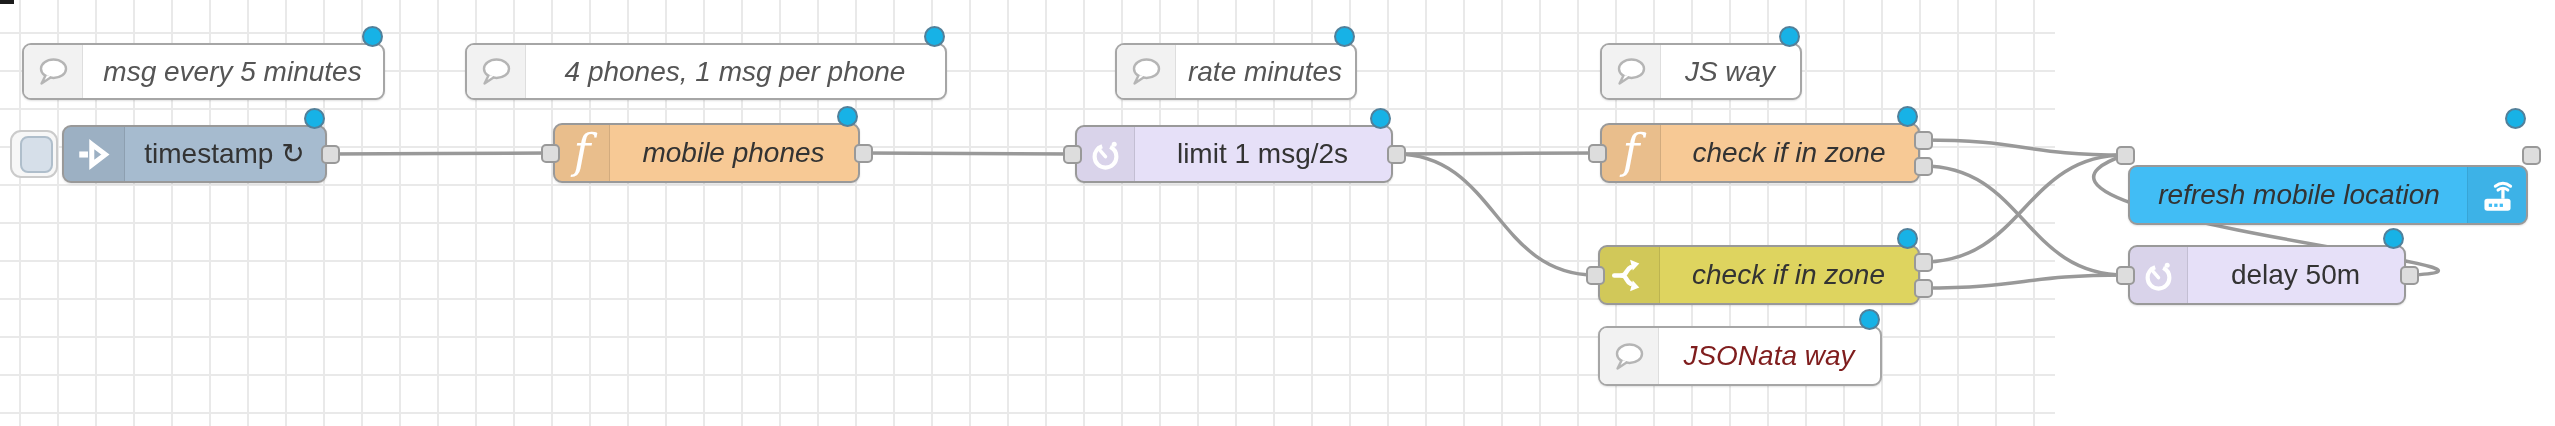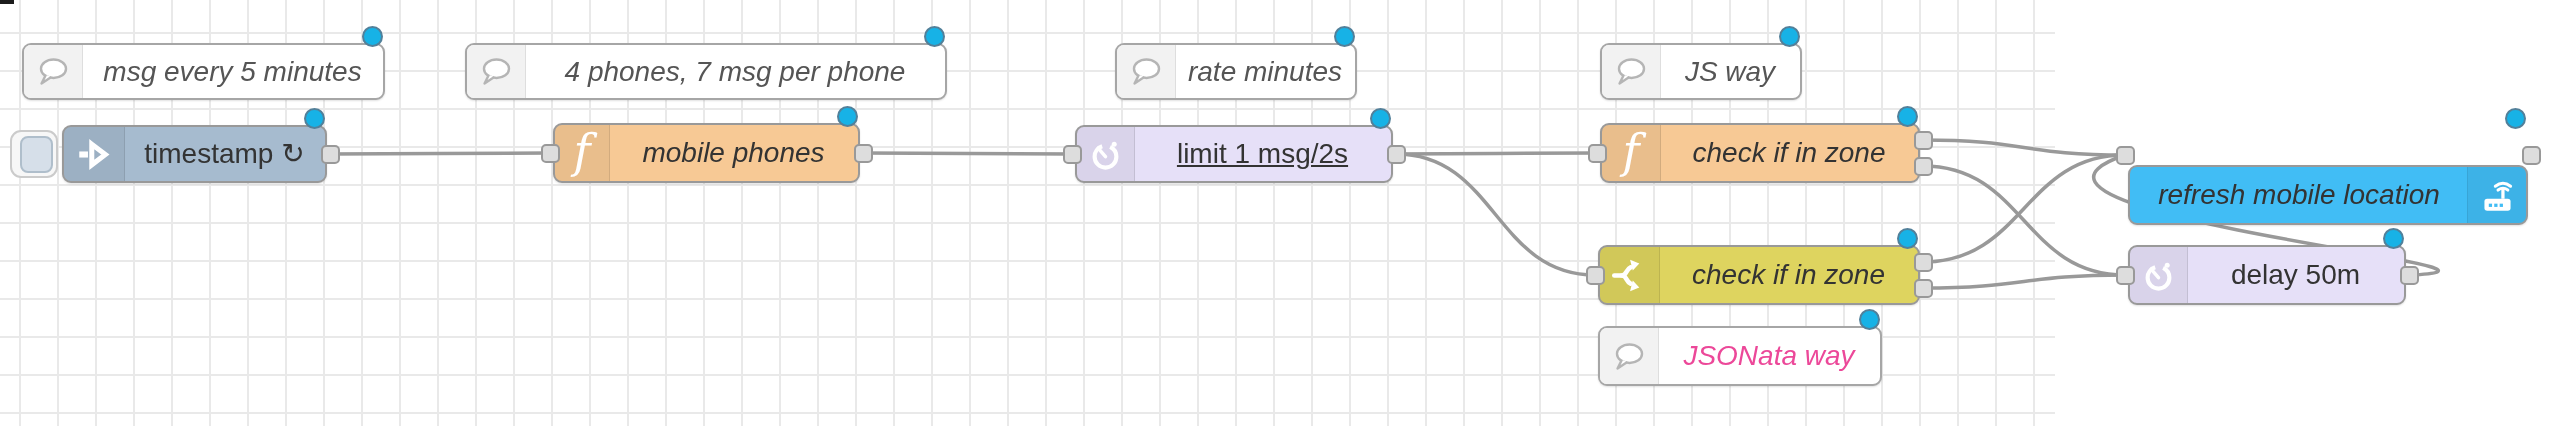--- a/index.html
+++ b/index.html
@@ -73,21 +73,21 @@
     </div>
     <div class="port" style="left: 320.5px; top: 144.5px; background: rgb(221, 221, 221); border-color: rgb(153, 153, 153);"></div>
     <div class="dot" style="left: 303.5px; top: 107.5px; background: rgb(23, 178, 230); border: 2.5px solid rgb(82, 128, 154);"></div>
     <div class="node comment" style="left: 465px; top: 43px; width: 482px; height: 57px; background: rgb(255, 255, 255);">
       <div class="icon-region" style="width: 58px;">
         <svg viewBox="0 0 34 34">
           <ellipse cx="17" cy="14.5" rx="11.5" ry="8.5" fill="#fff" stroke="#b5b5b5" stroke-width="2.2"></ellipse>
           <path d="M10 20 L6 28 L15 22" fill="#fff" stroke="#b5b5b5" stroke-width="2.2" stroke-linejoin="round"></path>
         </svg>
       </div>
-      <span class="label it cm" style="left: 58px; right: 0px; line-height: 53px; color: rgb(85, 85, 85);">4 phones, 7 msg per phone</span>
+      <span class="label it cm" style="left: 58px; right: 0px; line-height: 53px; color: rgb(85, 85, 85);">4 phones, 1 msg per phone</span>
     </div>
     <div class="dot" style="left: 923.5px; top: 25.5px; background: rgb(23, 178, 230); border: 2.5px solid rgb(82, 128, 154);"></div>
     <div class="node" style="left: 553px; top: 123px; width: 307px; height: 60px; background: rgb(247, 201, 149);">
       <div class="icon-region" style="width: 54px;">
         <span class="ficon">f</span>
       </div>
       <span class="label it" style="left: 54px; right: 0px; line-height: 56px; color: rgb(51, 51, 51);">mobile phones</span>
     </div>
     <div class="port" style="left: 540.5px; top: 143.5px; background: rgb(221, 221, 221); border-color: rgb(153, 153, 153);"></div>
     <div class="port" style="left: 853.5px; top: 143.5px; background: rgb(221, 221, 221); border-color: rgb(153, 153, 153);"></div>
@@ -103,21 +103,21 @@
     </div>
     <div class="dot" style="left: 1333.5px; top: 25.5px; background: rgb(23, 178, 230); border: 2.5px solid rgb(82, 128, 154);"></div>
     <div class="node" style="left: 1075px; top: 125px; width: 318px; height: 58px; background: rgb(230, 224, 248);">
       <div class="icon-region" style="width: 57px;">
         <svg viewBox="0 0 34 34">
           <circle cx="17" cy="19" r="10" fill="none" stroke="#fff" stroke-width="3.8" pathLength="100" stroke-dasharray="70 12 18"></circle>
           <line x1="17" y1="19" x2="10.2" y2="11.2" stroke="#fff" stroke-width="3.2" stroke-linecap="round"></line>
           <circle cx="25" cy="7.5" r="2.3" fill="#fff"></circle>
         </svg>
       </div>
-      <span class="label" style="left: 57px; right: 0px; line-height: 54px; color: rgb(51, 51, 51); text-decoration: underline;">limit 1 msg/2s</span>
+      <span class="label" style="left: 57px; right: 0px; line-height: 54px; color: rgb(51, 51, 51);">limit 1 msg/2s</span>
     </div>
     <div class="port" style="left: 1062.5px; top: 144.5px; background: rgb(221, 221, 221); border-color: rgb(153, 153, 153);"></div>
     <div class="port" style="left: 1386.5px; top: 144.5px; background: rgb(221, 221, 221); border-color: rgb(153, 153, 153);"></div>
     <div class="dot" style="left: 1369.5px; top: 107.5px; background: rgb(23, 178, 230); border: 2.5px solid rgb(82, 128, 154);"></div>
     <div class="node comment" style="left: 1600px; top: 43px; width: 202px; height: 57px; background: rgb(255, 255, 255);">
       <div class="icon-region" style="width: 58px;">
         <svg viewBox="0 0 34 34">
           <ellipse cx="17" cy="14.5" rx="11.5" ry="8.5" fill="#fff" stroke="#b5b5b5" stroke-width="2.2"></ellipse>
           <path d="M10 20 L6 28 L15 22" fill="#fff" stroke="#b5b5b5" stroke-width="2.2" stroke-linejoin="round"></path>
         </svg>
@@ -150,21 +150,21 @@
     <div class="port" style="left: 1913.5px; top: 252.5px; background: rgb(221, 221, 221); border-color: rgb(153, 153, 153);"></div>
     <div class="port" style="left: 1913.5px; top: 278.5px; background: rgb(221, 221, 221); border-color: rgb(153, 153, 153);"></div>
     <div class="dot" style="left: 1896.5px; top: 227.5px; background: rgb(23, 178, 230); border: 2.5px solid rgb(82, 128, 154);"></div>
     <div class="node comment" style="left: 1598px; top: 326px; width: 284px; height: 60px; background: rgb(255, 255, 255);">
       <div class="icon-region" style="width: 58px;">
         <svg viewBox="0 0 34 34">
           <ellipse cx="17" cy="14.5" rx="11.5" ry="8.5" fill="#fff" stroke="#b5b5b5" stroke-width="2.2"></ellipse>
           <path d="M10 20 L6 28 L15 22" fill="#fff" stroke="#b5b5b5" stroke-width="2.2" stroke-linejoin="round"></path>
         </svg>
       </div>
-      <span class="label it cm" style="left: 58px; right: 0px; line-height: 56px; color: #ec4899;">JSONata way</span>
+      <span class="label it cm" style="left: 58px; right: 0px; line-height: 56px; color: #7f1d1d;">JSONata way</span>
     </div>
     <div class="dot" style="left: 1858.5px; top: 308.5px; background: rgb(23, 178, 230); border: 2.5px solid rgb(82, 128, 154);"></div>
     <div class="node" style="left: 2128px; top: 125px; width: 400px; height: 60px; background: rgb(65, 189, 245); margin-top: 40px;">
       <div class="icon-region right" style="width: 58px;">
         <svg viewBox="0 0 34 34">
           <rect x="5" y="20" width="24" height="11" rx="2.5" fill="#fff"></rect>
           <rect x="9" y="24.5" width="3" height="3" fill="#41bdf5"></rect>
           <rect x="14" y="24.5" width="3" height="3" fill="#41bdf5"></rect>
           <rect x="19" y="24.5" width="3" height="3" fill="#41bdf5"></rect>
           <line x1="22" y1="20" x2="22" y2="11" stroke="#fff" stroke-width="3"></line>

